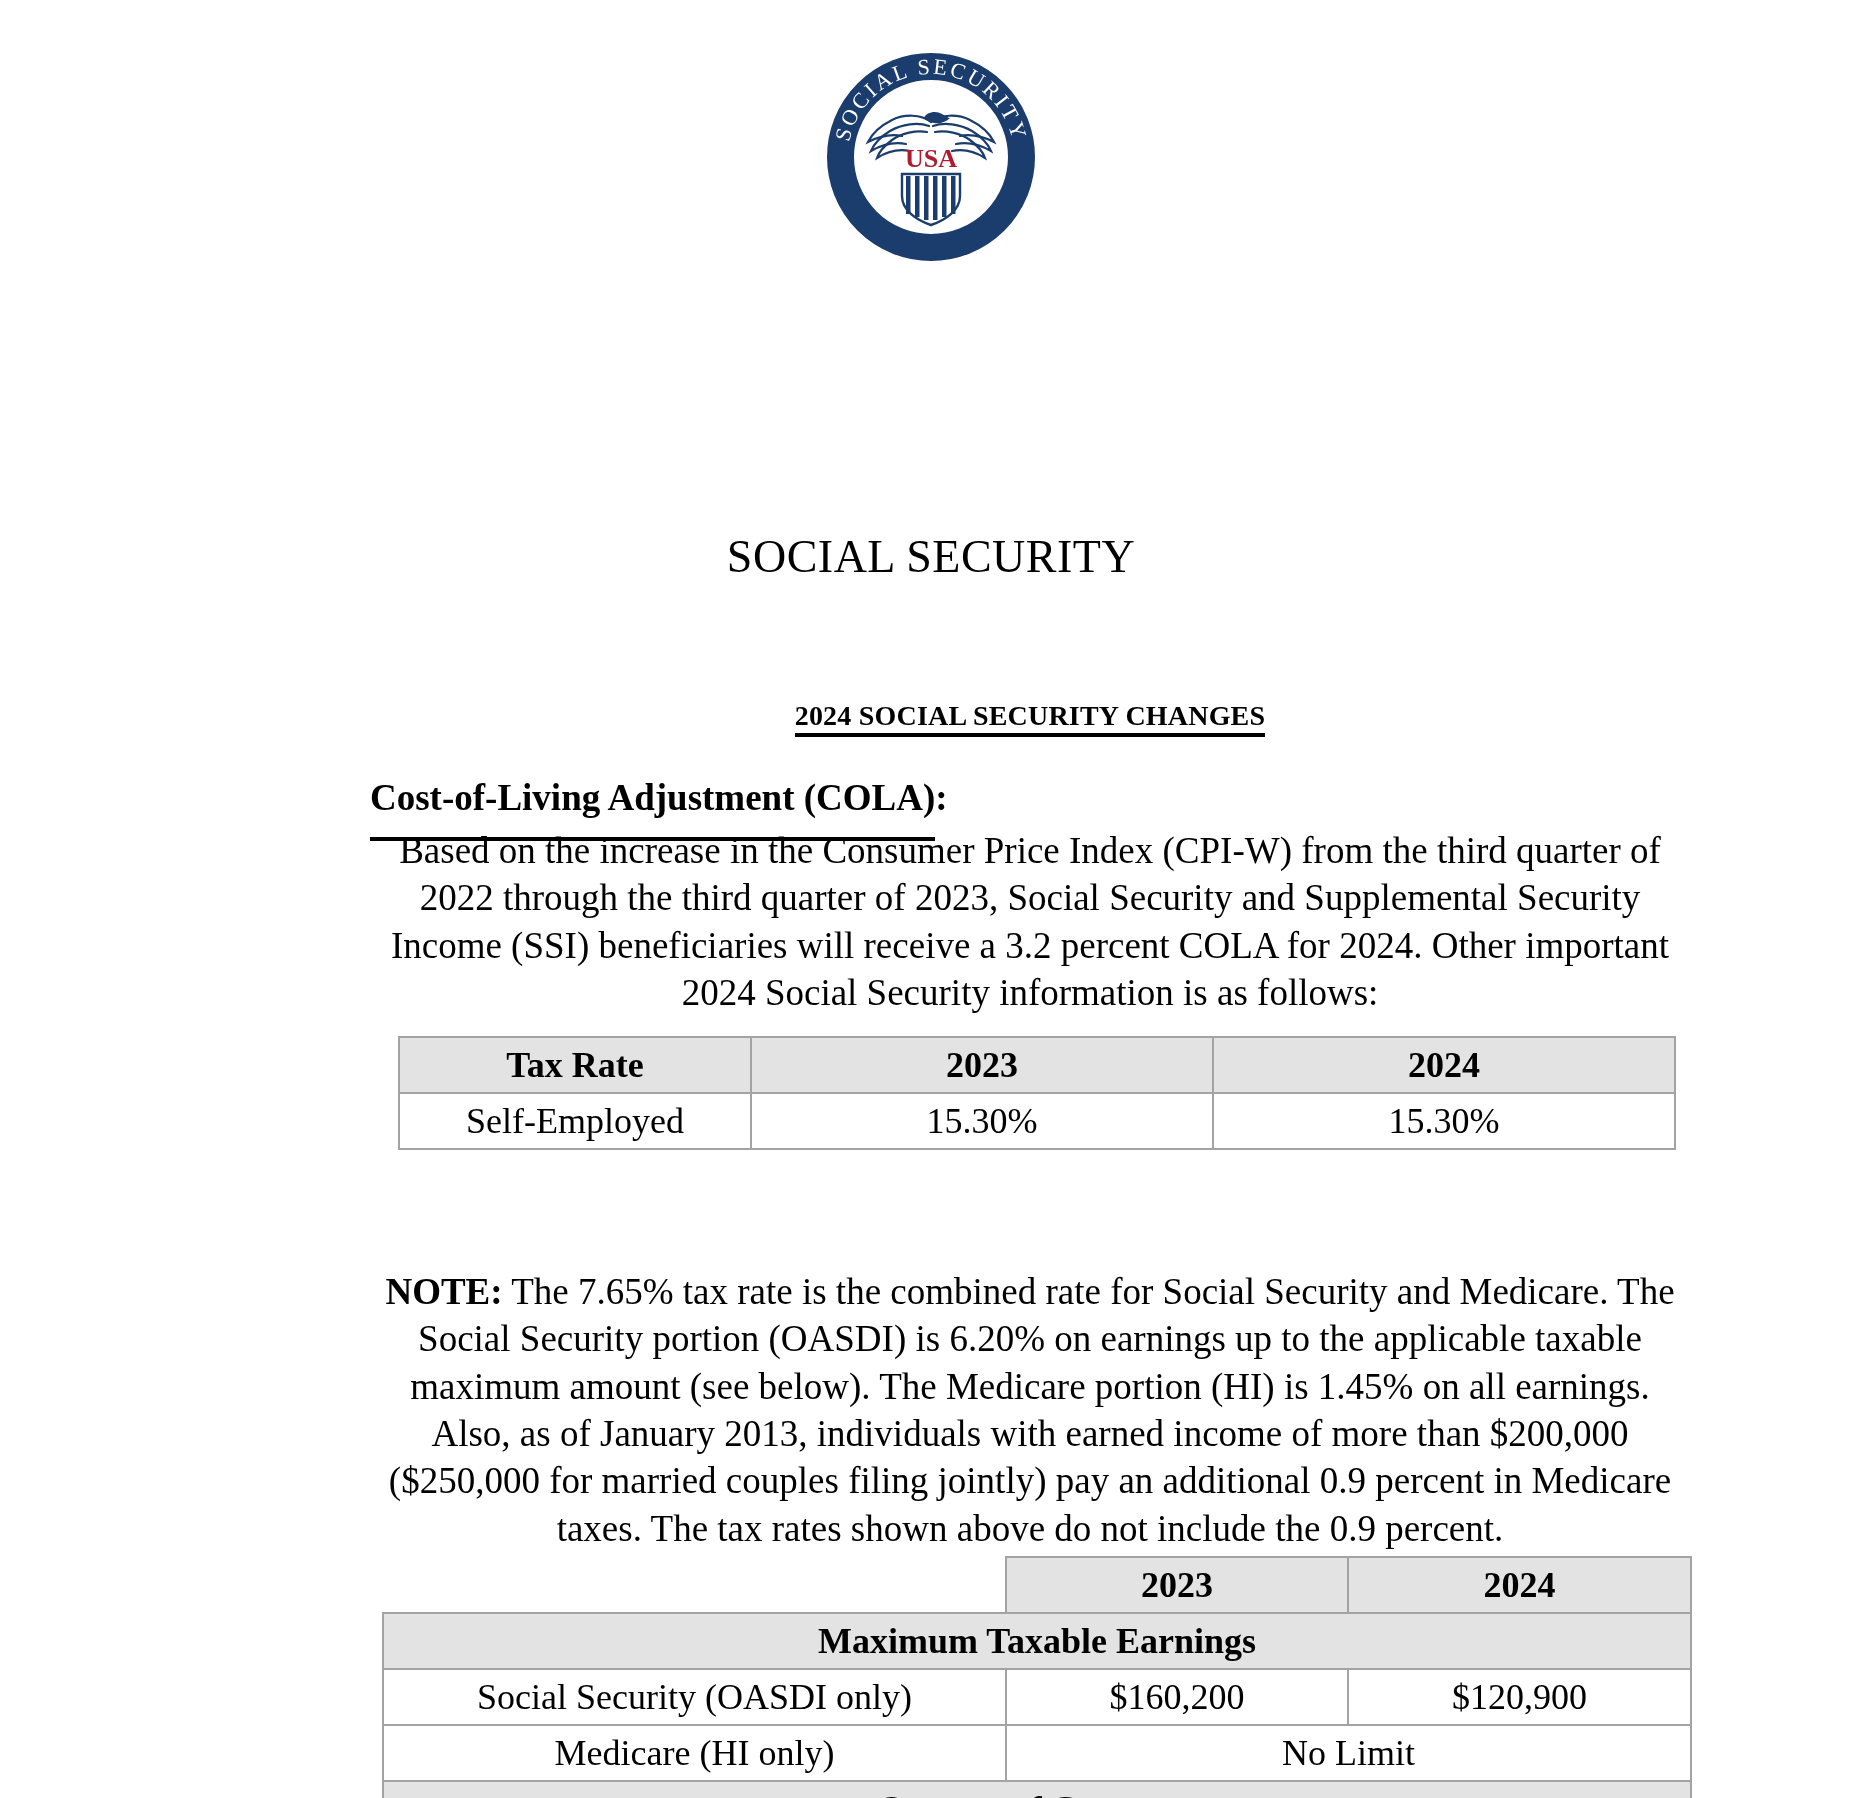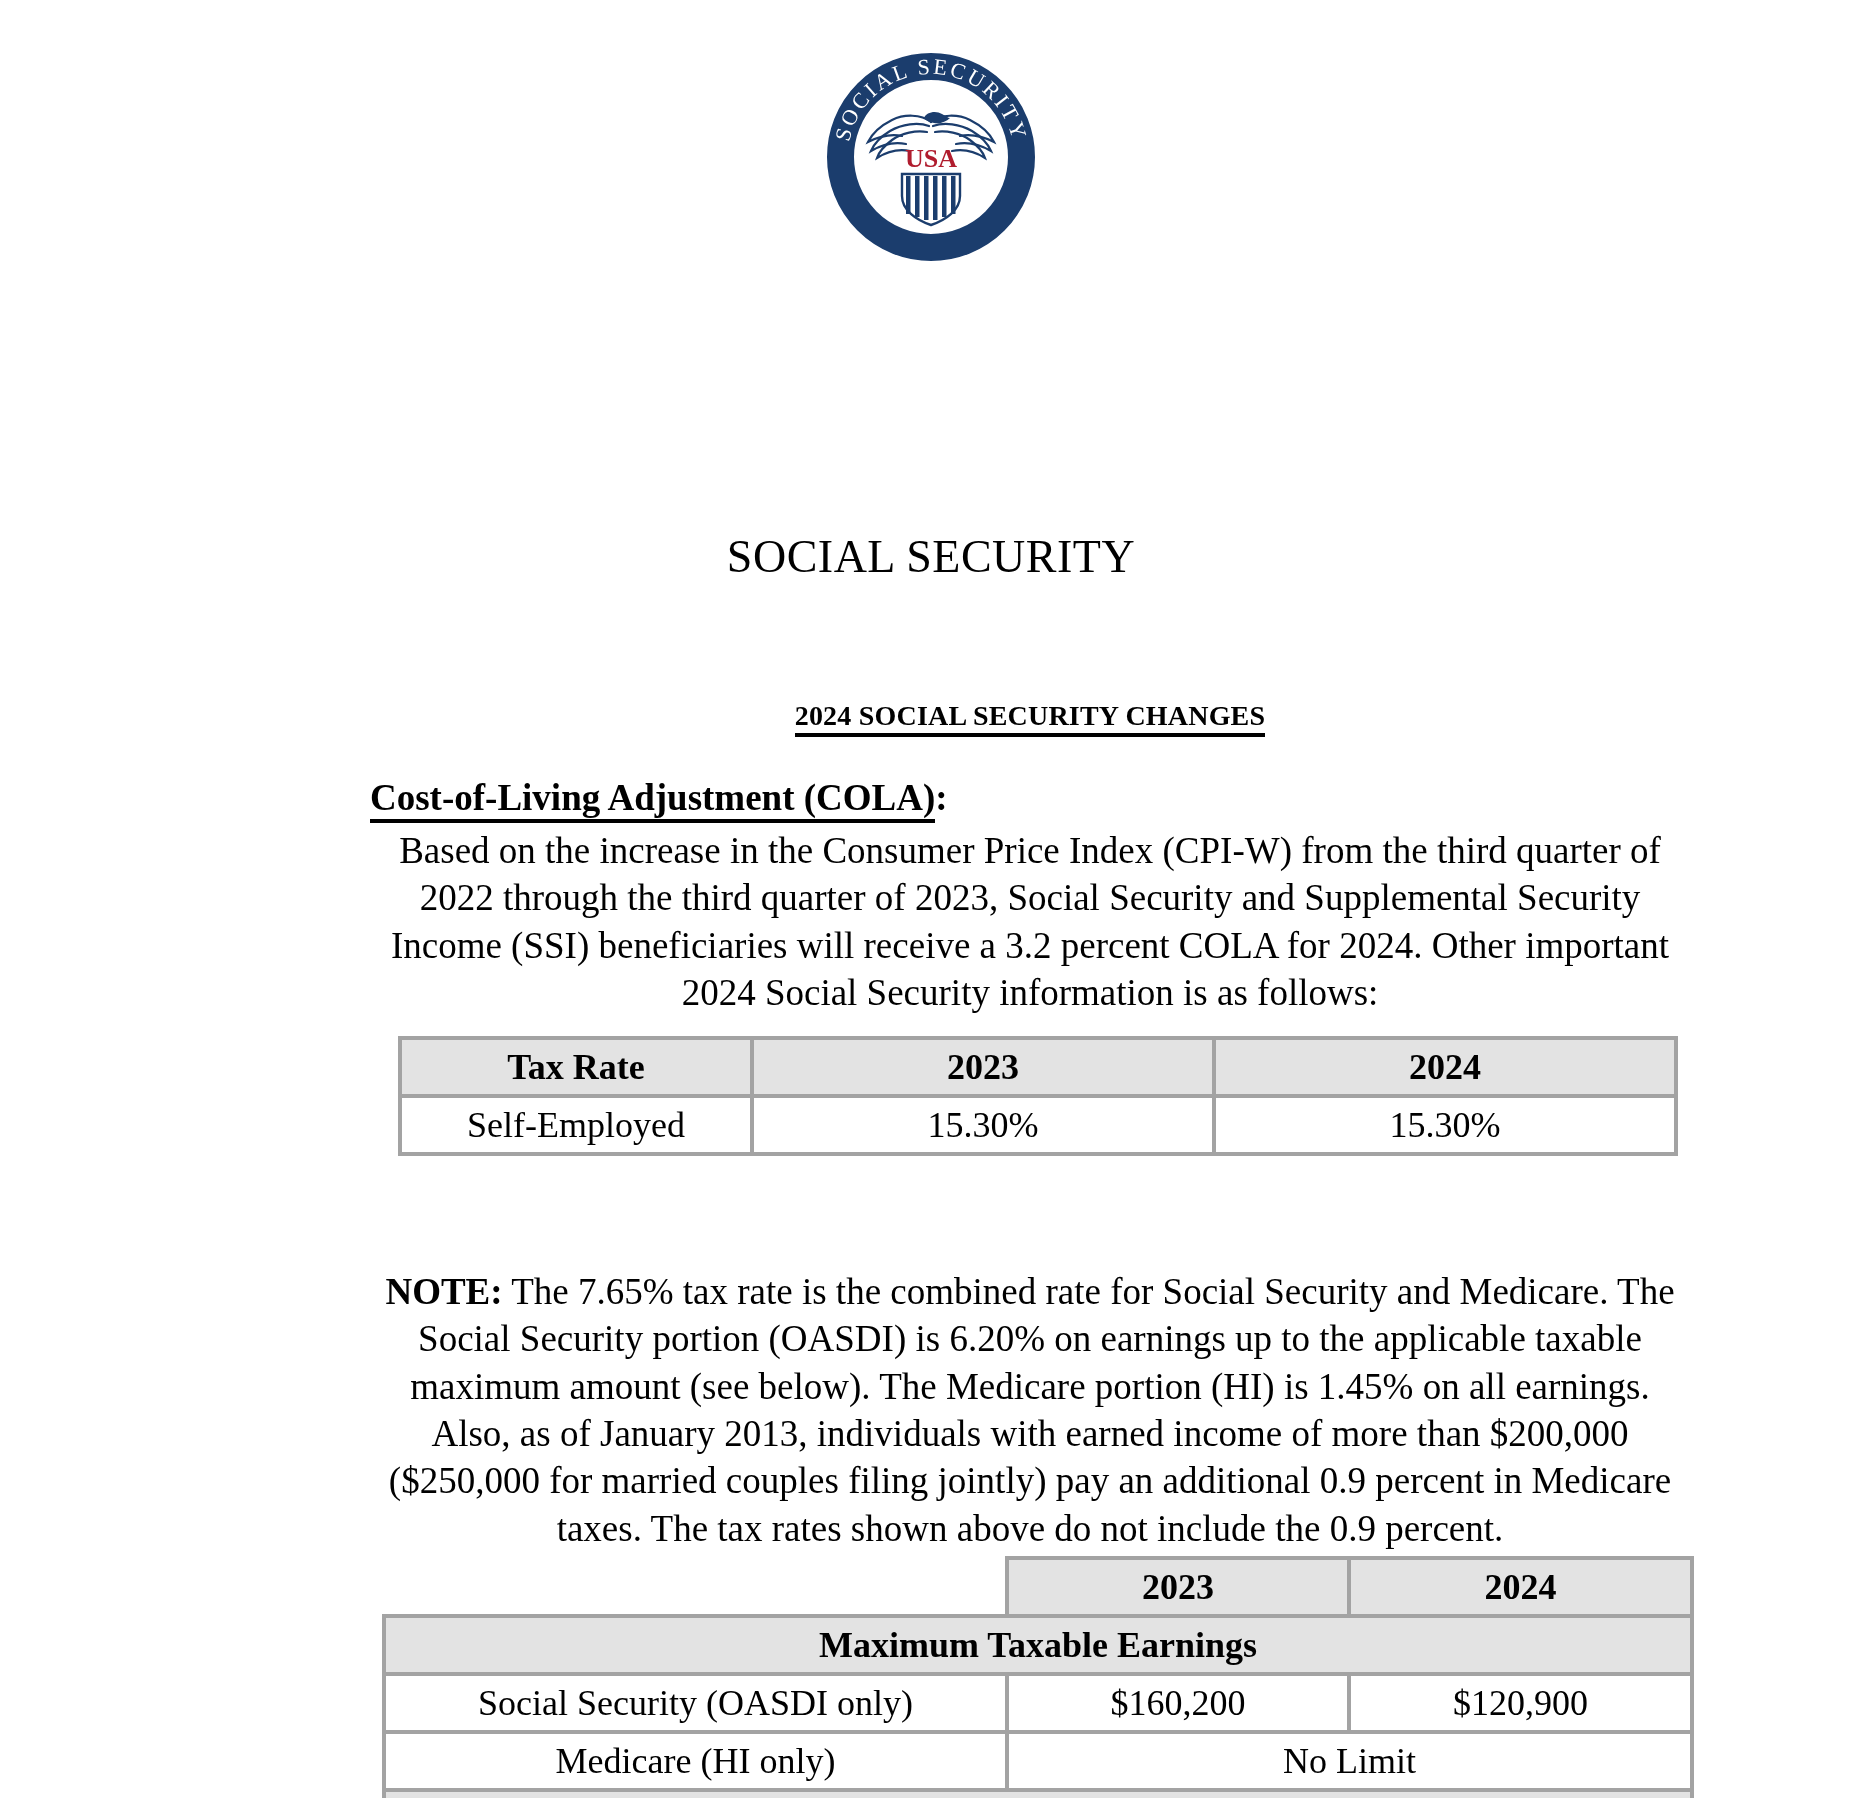--- a/index.html
+++ b/index.html
@@ -82,39 +82,39 @@
     padding-bottom: 2px;
   }
 
   .sub-heading {
     font-size: 37px;
     font-weight: bold;
     margin: 0 0 8px 0;
   }
   .sub-heading .u {
     border-bottom: 4px solid #000;
-    padding-bottom: 1px;
+    padding-bottom: 19px;
   }
 
   p.body {
     font-size: 37px;
     line-height: 1.28;
     margin: 0;
     text-align: center;
   }
   p.body b { font-weight: bold; }
 
   
   table.fs {
     border-collapse: collapse;
     table-layout: fixed;
     font-size: 36px;
   }
   table.fs td, table.fs th {
-    border: 4px solid #a3a3a3;
+    border: 2px solid #a3a3a3;
     text-align: center;
     vertical-align: middle;
     padding: 6px 4px;
     font-weight: normal;
   }
   table.fs th, table.fs td.hdr {
     background: #e3e3e3;
     font-weight: bold;
   }
   td.blank-cell {

